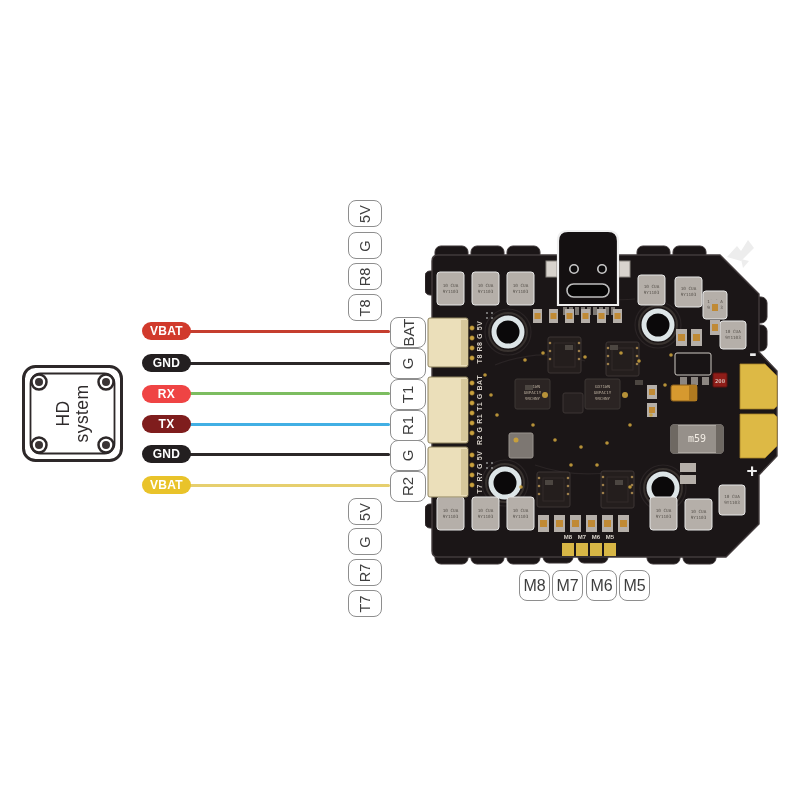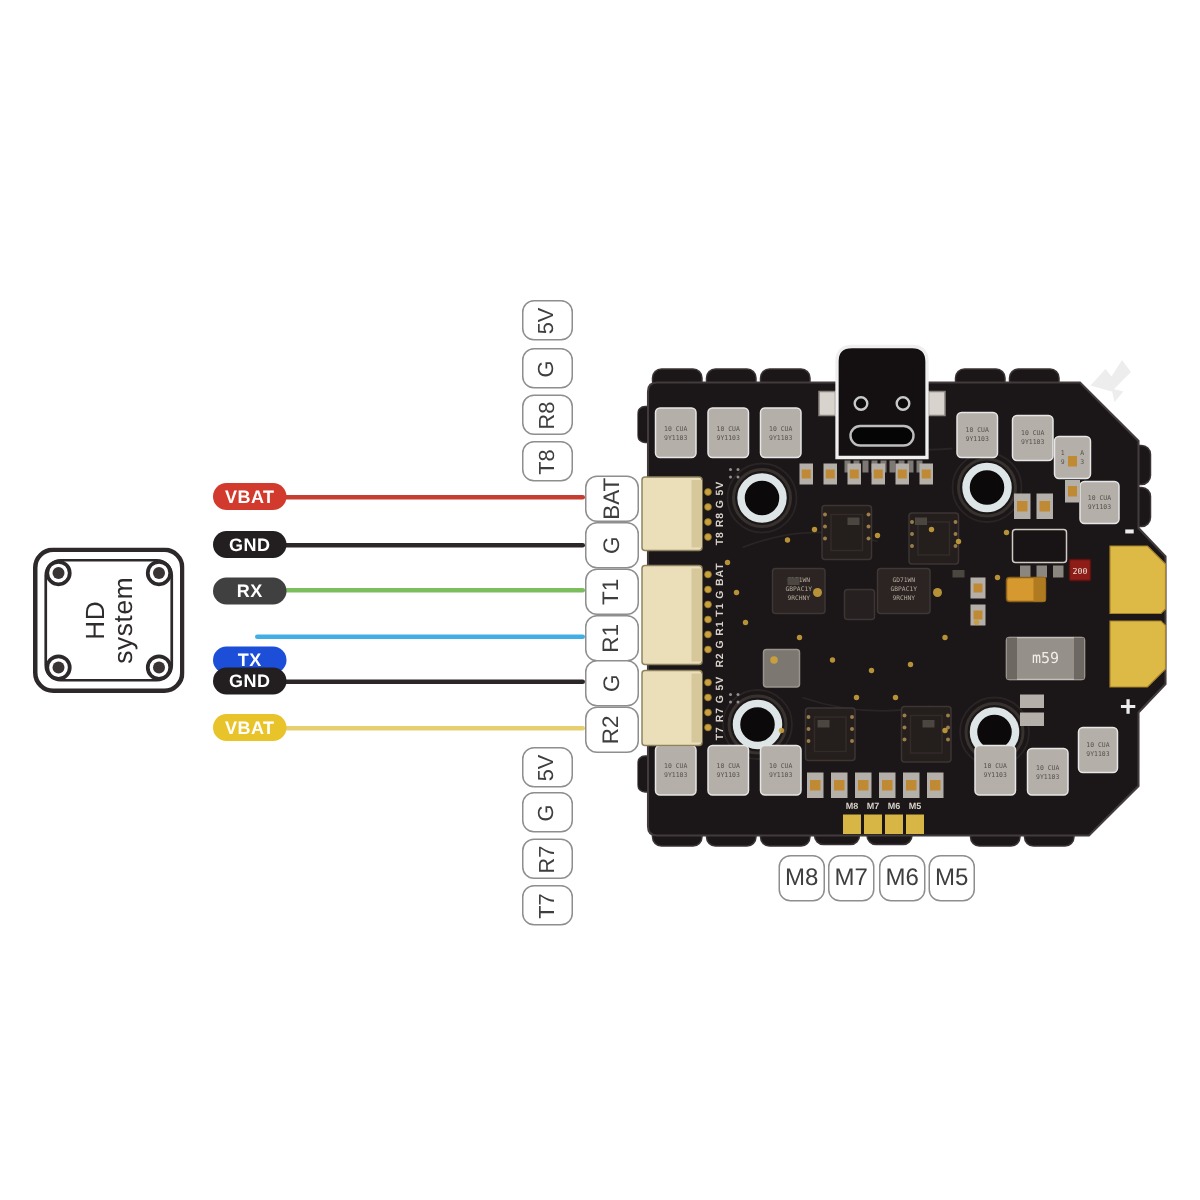--- a/index.html
+++ b/index.html
@@ -61,24 +61,24 @@
   <div class="wire" style="top: 423px; background-color: rgb(65, 175, 228);"></div>
   <div class="wire" style="top: 453px; background-color: rgb(43, 39, 40);"></div>
   <div class="wire" style="top: 484px; background-color: rgb(230, 207, 110);"></div>
 
   <div class="pill" style="top: 322px; background-color: rgb(209, 58, 44);">
       <span>VBAT</span>
     </div>
   <div class="pill" style="top: 354px; background-color: rgb(35, 31, 32);">
       <span>GND</span>
     </div>
-  <div class="pill" style="top: 385px; background-color: #404040;">
+  <div class="pill" style="top: 385px; background-color: #ef4444;">
       <span>RX</span>
     </div>
-  <div class="pill" style="top: 431px; background-color: #1d4ed8;">
+  <div class="pill" style="top: 415px; background-color: #7f1d1d;">
       <span>TX</span>
     </div>
   <div class="pill" style="top: 445px; background-color: rgb(35, 31, 32);">
       <span>GND</span>
     </div>
   <div class="pill" style="top: 476px; background-color: rgb(233, 195, 42);">
       <span>VBAT</span>
     </div>
 
   <div class="pinbox side" style="top:317px">

